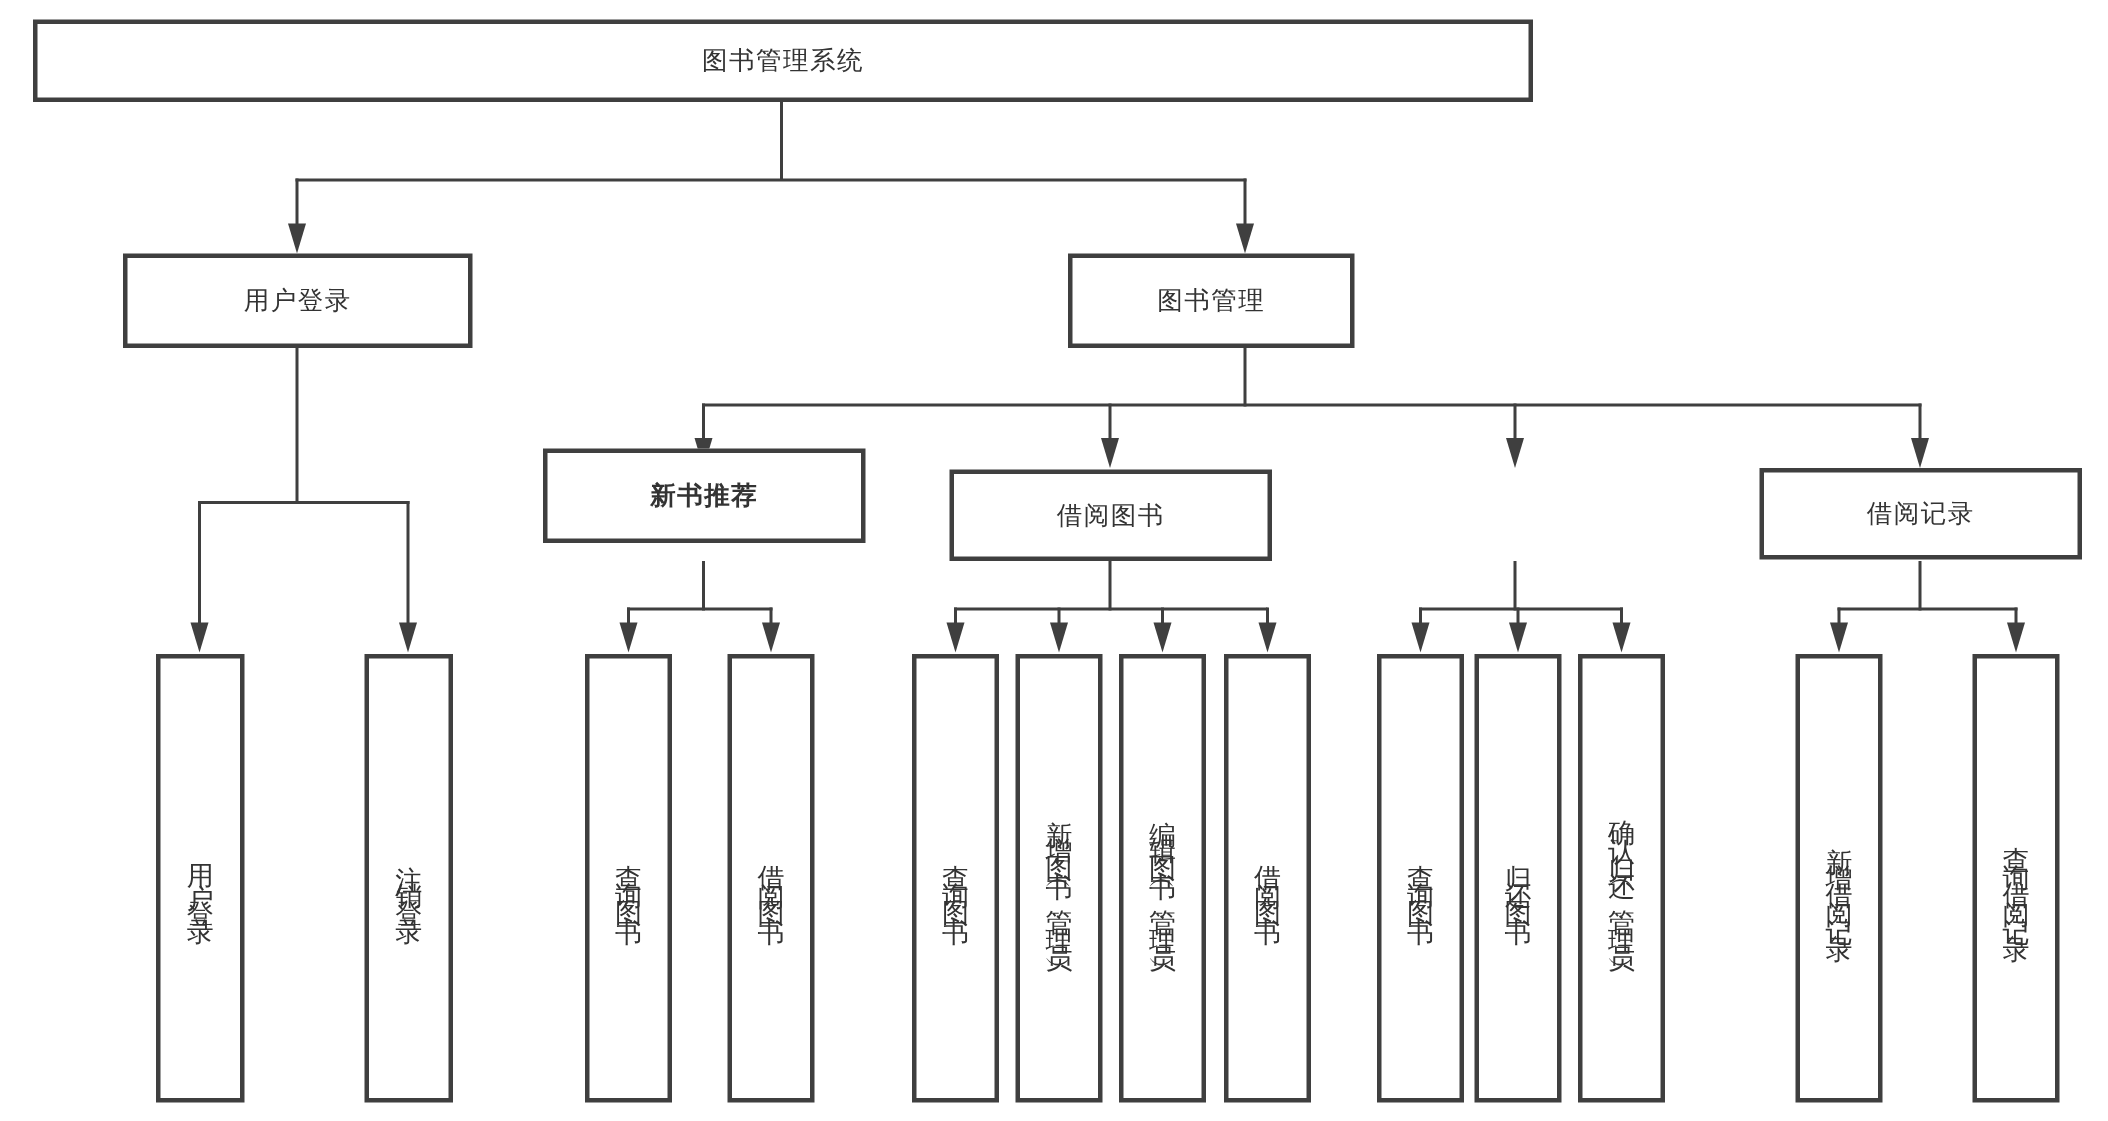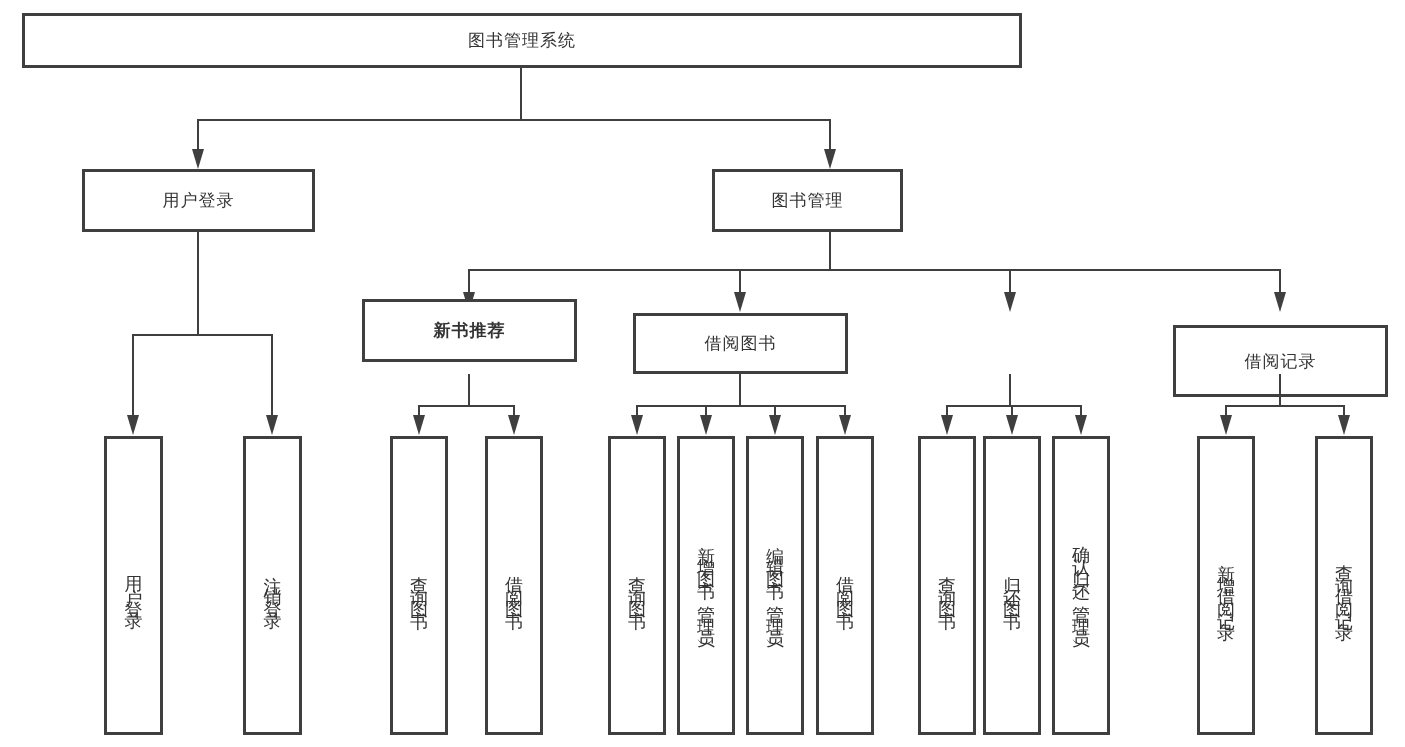--- a/index.html
+++ b/index.html
@@ -87,21 +87,21 @@
   <div class="arrow" style="left:1003.5px;top:292px;"></div>
   <div class="vline" style="left:1279px;top:269px;height:24px;"></div>
   <div class="arrow" style="left:1273.5px;top:292px;"></div>
 
   <div class="node" style="left:362px;top:299px;width:215px;height:63px;font-weight:bold;">
     <span>新书推荐</span>
   </div>
   <div class="node" style="left:633px;top:313px;width:215px;height:61px;">
     <span>借阅图书</span>
   </div>
-  <div class="node" style="left:1173px;top:325px;width:215px;height:72px;">
+  <div class="node" style="left:1173px;top:312px;width:215px;height:61px;">
     <span>借阅记录</span>
   </div>
 
   <div class="vline" style="left:468px;top:374px;height:33px;"></div>
   <div class="hline" style="left:418px;top:405px;width:97px;"></div>
   <div class="vline" style="left:418px;top:405px;height:11px;"></div>
   <div class="arrow" style="left:412.5px;top:415px;"></div>
   <div class="vline" style="left:513px;top:405px;height:11px;"></div>
   <div class="arrow" style="left:507.5px;top:415px;"></div>
 

